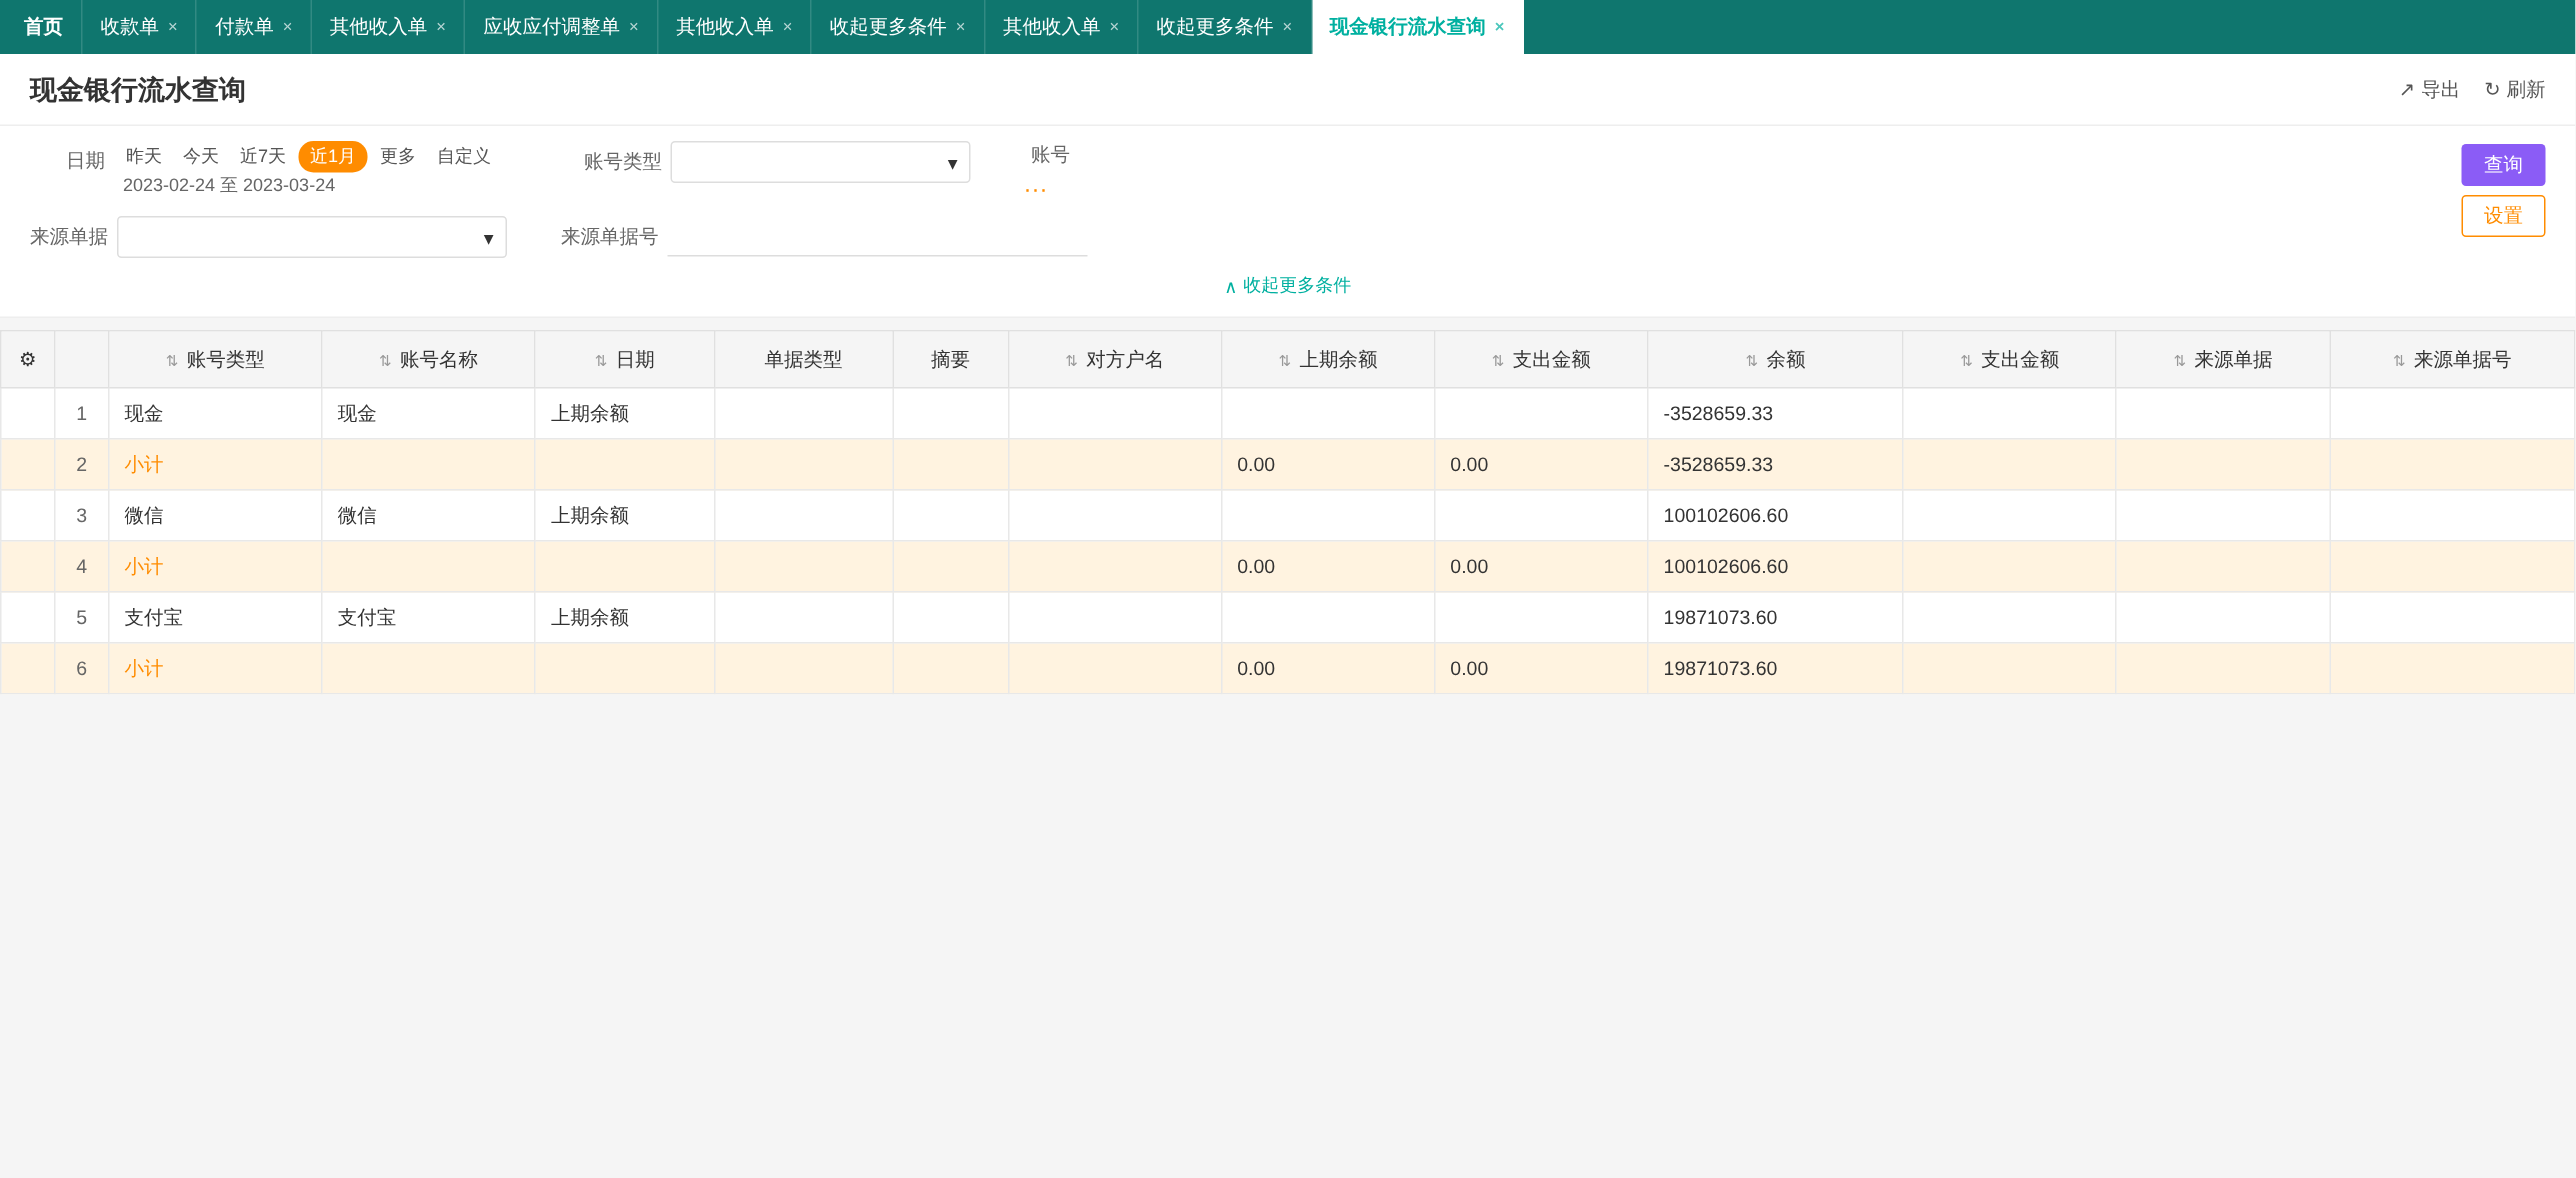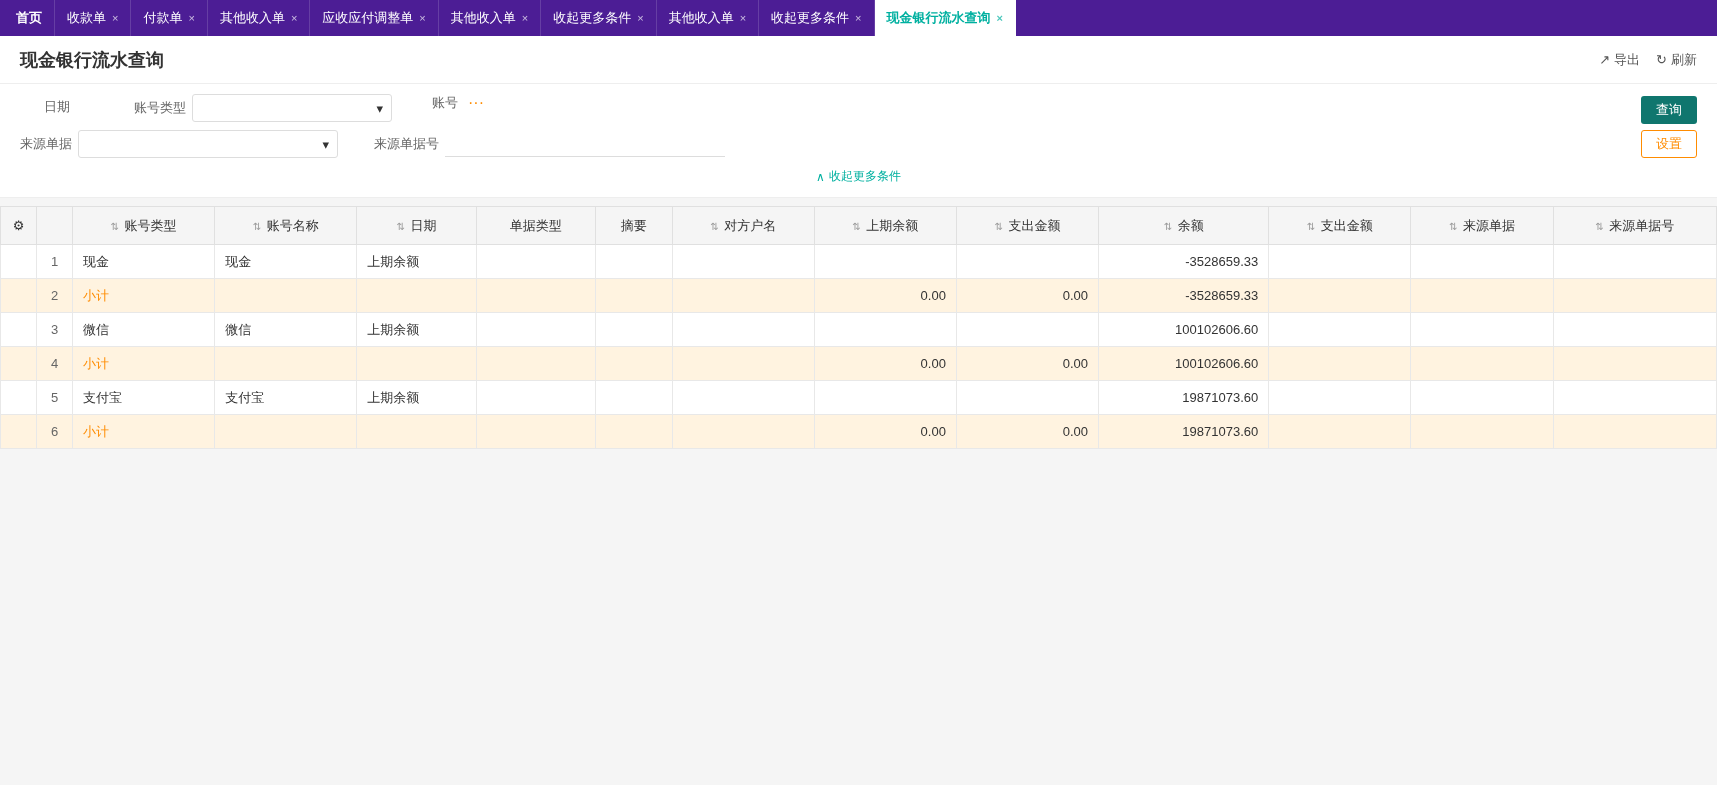--- a/index.html
+++ b/index.html
@@ -1,20 +1,20 @@
 <!DOCTYPE html>
 <html><head>
   <meta charset="utf-8">
   <style>
     * { box-sizing: border-box; margin: 0; padding: 0; font-family: 'Microsoft YaHei', Arial, sans-serif; }
     body { background: #f5f5f5; font-size: 13px; color: #333; }
 
     
     .top-nav {
-      background: #4c1d95;
+      background: #0f766e;
       display: flex;
       align-items: center;
       height: 36px;
       padding: 0 4px;
       overflow: hidden;
     }
     .nav-item {
       color: #fff;
       padding: 0 12px;
       height: 36px;
@@ -119,21 +119,21 @@
       font-size: 13px;
       color: #333;
     }
     .dots-btn {
       color: #ff8c00;
       cursor: pointer;
       font-size: 16px;
       margin-left: 4px;
     }
     .btn-query {
-      background: #0f766e;
+      background: #8b5cf6;
       color: #fff;
       border: none;
       padding: 5px 4px;
       border-radius: 3px;
       cursor: pointer;
       font-size: 13px;
       height: 28px;
     }
     .btn-settings {
       background: #fff;
@@ -195,21 +195,20 @@
     tbody tr.subtotal {
       background: #fff3e0;
     }
     tbody td {
       border: 1px solid #e8e8e8;
       padding: 5px 10px;
       color: #333;
       white-space: nowrap;
     }
     tbody td.num-col {
-      text-align: right;
       color: #333;
     }
     .gear-icon-cell {
       text-align: center;
     }
     .row-num {
       text-align: center;
       color: #666;
     }
     .subtotal-label {
@@ -276,31 +275,42 @@
 </div>
 
 <div class="filter-area">
   <div style="display:flex; align-items:flex-start;">
     <div style="flex:1;">
 
       <div style="display:flex; align-items:flex-start; gap:16px; margin-bottom:8px;">
 
         <div style="display:flex; align-items:flex-start; gap:0;">
           <span class="filter-label" style="margin-right:8px; padding-top:4px;">日期</span>
+          <div style="display:flex; flex-direction:column;">
+            <div style="display:flex; align-items:center; gap:2px;">
+              <span class="date-quick-btn">昨天</span>
+              <span class="date-quick-btn">今天</span>
+              <span class="date-quick-btn">近7天</span>
+              <span class="date-quick-btn active">近1月</span>
+              <span class="date-quick-btn">更多</span>
+              <span class="date-quick-btn">自定义</span>
+            </div>
+            <div class="date-range">2023-02-24 至 2023-03-24</div>
+          </div>
         </div>
 
         <div style="display:flex; align-items:center; gap:6px; margin-left:40px;">
           <span class="filter-label">账号类型</span>
           <div class="filter-select" style="min-width:200px;">
             <span></span>
             <span>▾</span>
           </div>
         </div>
 
-        <div style="display:flex; align-items:center; gap:6px;">
+        <div style="display:flex; align-items:center; gap:6px;flex-direction:column;">
           <span class="filter-label">账号</span>
           <span class="dots-btn">···</span>
         </div>
       </div>
 
       <div style="display:flex; align-items:center; gap:16px;">
         <div style="display:flex; align-items:center; gap:6px;">
           <span class="filter-label">来源单据</span>
           <div class="filter-select" style="min-width:260px;">
             <span></span>

